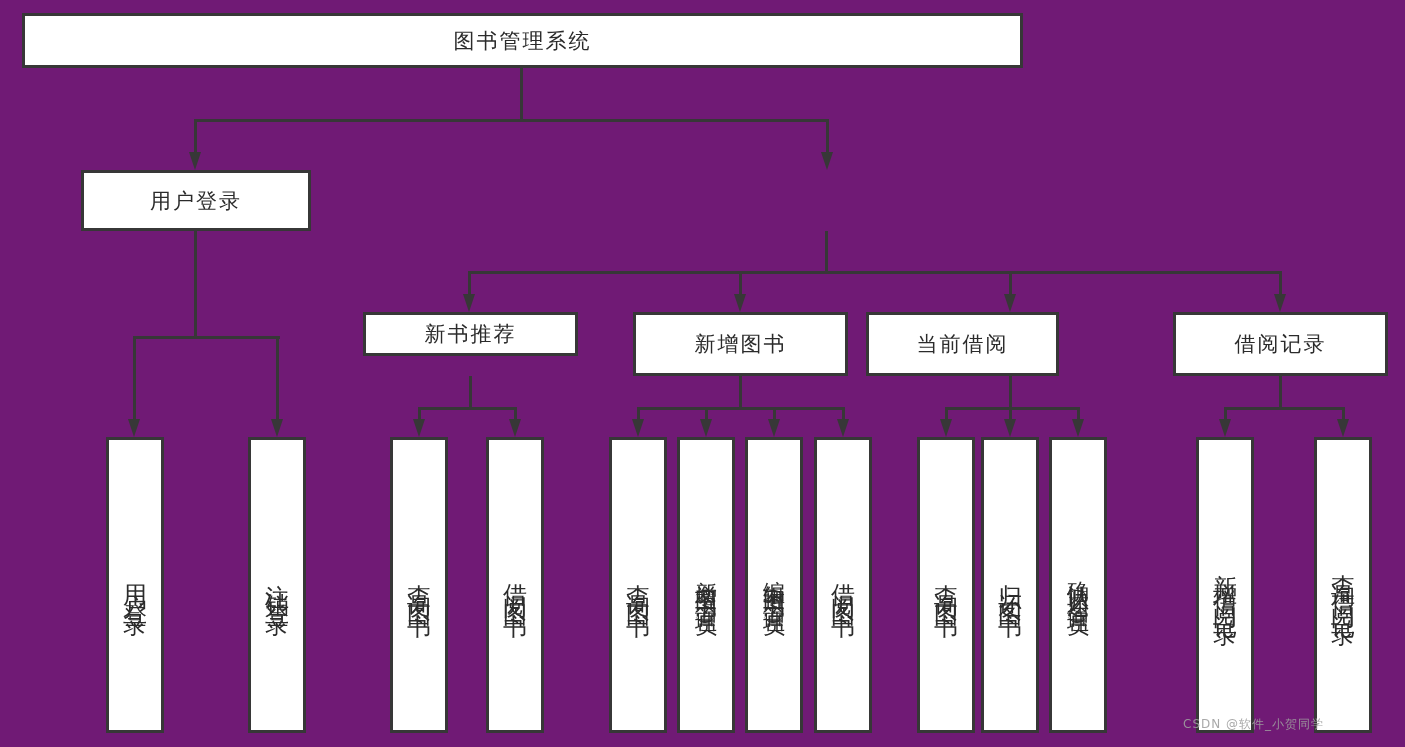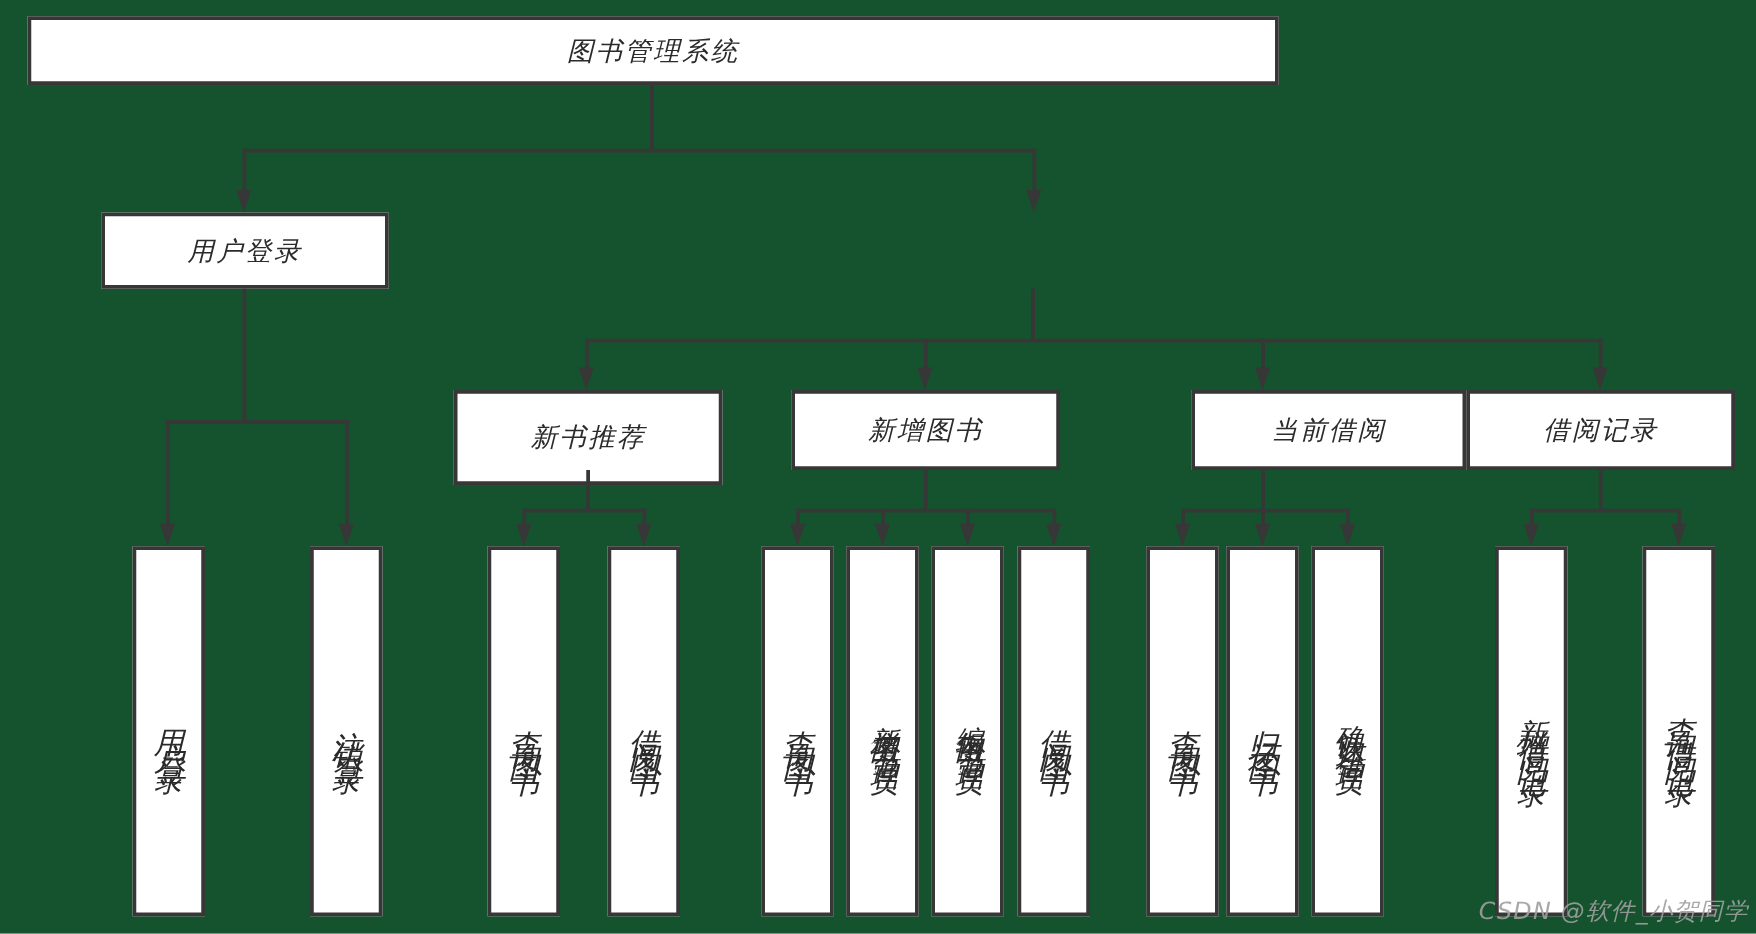--- a/index.html
+++ b/index.html
@@ -5,23 +5,22 @@
   html, body {
     margin: 0;
     padding: 0;
     background: #ffffff;
     font-family: "DejaVu Sans", "Liberation Sans", sans-serif;
   }
   #canvas {
     position: relative;
     width: 1405px;
     height: 747px;
-    background: #14532d;
+    background: #701a75;
     overflow: hidden;
-    font-style: italic;
   }
   .box {
     position: absolute;
     box-sizing: border-box;
     border: 3px solid #373737;
     background: #ffffff;
     display: flex;
     align-items: center;
     justify-content: center;
     color: #2b2b2b;
@@ -43,21 +42,21 @@
     position: absolute;
     width: 0; height: 0;
     border-left: 6px solid transparent;
     border-right: 6px solid transparent;
     border-top: 18px solid #373737;
   }
   .watermark {
     position: absolute;
     left: 1183px;
     top: 716px;
-    font-size: 19px;
+    font-size: 12px;
     letter-spacing: 1px;
     color: rgba(158, 158, 158, 0.9);
     white-space: nowrap;
     z-index: 5;
   }
 </style>
 </head>
 <body>
 
 <div id="canvas">
@@ -84,23 +83,23 @@
   <div class="hline" style="left:468px; top:271px; width:814px;"></div>
   <div class="vline" style="left:468px; top:271px; height:25px;"></div>
   <div class="arrowhead" style="left:463px; top:294px;"></div>
   <div class="vline" style="left:739px; top:271px; height:25px;"></div>
   <div class="arrowhead" style="left:734px; top:294px;"></div>
   <div class="vline" style="left:1009px; top:271px; height:25px;"></div>
   <div class="arrowhead" style="left:1004px; top:294px;"></div>
   <div class="vline" style="left:1279px; top:271px; height:25px;"></div>
   <div class="arrowhead" style="left:1274px; top:294px;"></div>
 
-  <div class="box hbox" style="left:363px; top:312px; width:215px; height:76px;">新书推荐</div>
+  <div class="box hbox" style="left:363px; top:312px; width:215px; height:44px;">新书推荐</div>
   <div class="box hbox" style="left:633px; top:312px; width:215px; height:64px;">新增图书</div>
-  <div class="box hbox" style="left:953px; top:312px; width:220px; height:64px;">当前借阅</div>
+  <div class="box hbox" style="left:866px; top:312px; width:193px; height:64px;">当前借阅</div>
   <div class="box hbox" style="left:1173px; top:312px; width:215px; height:64px;">借阅记录</div>
 
   <div class="vline" style="left:469px; top:376px; height:31px;"></div>
   <div class="hline" style="left:418px; top:407px; width:99px;"></div>
   <div class="vline" style="left:418px; top:407px; height:14px;"></div>
   <div class="arrowhead" style="left:413px; top:419px;"></div>
   <div class="vline" style="left:514px; top:407px; height:14px;"></div>
   <div class="arrowhead" style="left:509px; top:419px;"></div>
 
   <div class="vline" style="left:739px; top:376px; height:31px;"></div>

